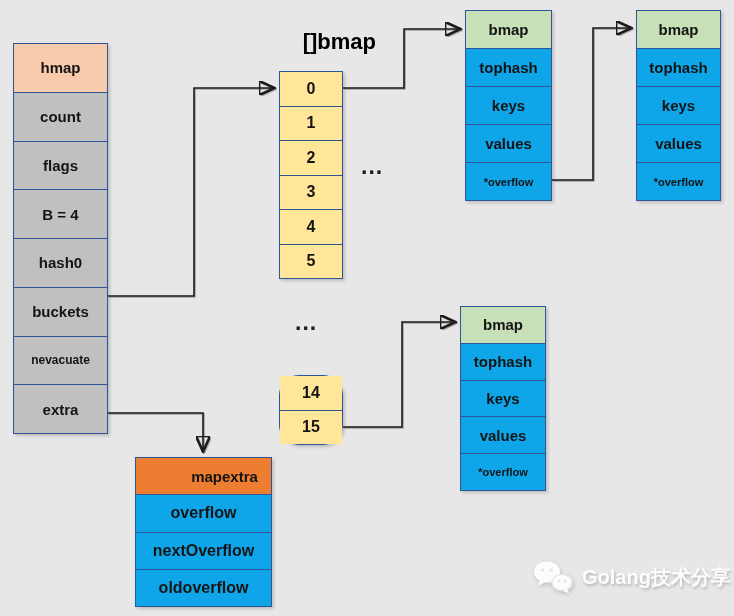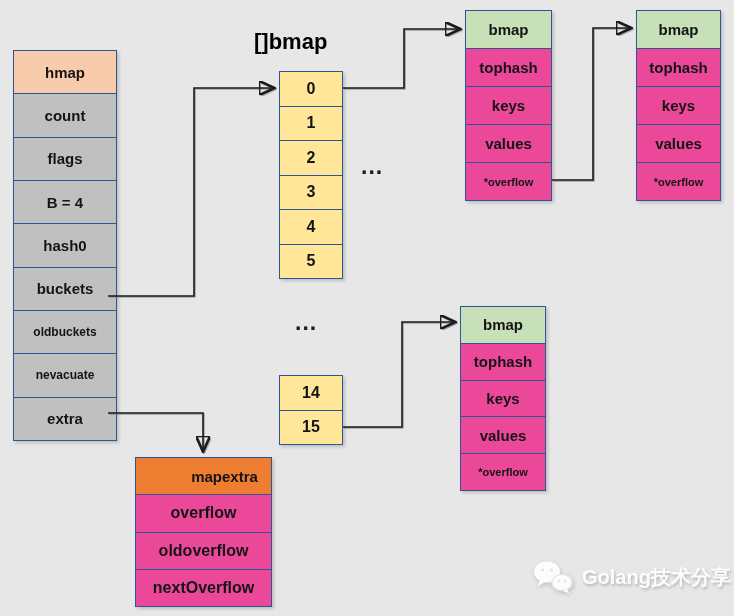--- a/index.html
+++ b/index.html
@@ -17,76 +17,75 @@
   }
   .vtable .cell {
     flex:1; display:flex; align-items:center; justify-content:center;
     border-top:1.5px solid #2f5597; white-space:nowrap;
   }
   .vtable .cell:first-child { border-top:none; }
   .hdr-peach  { background:#f8cbad; }
   .row-gray   { background:#c0c0c0; }
   .cell-yellow{ background:#ffe699; }
   .hdr-green  { background:#c8e0b8; }
-  .row-blue   { background:#ec4899; }
+  .row-blue   { background:#0ea5e9; }
   .hdr-orange { background:#ed7d31;padding-left:42px; }
   .fs16 { font-size:16px; }
   .fs15 { font-size:15px; }
   .fs13 { font-size:11px; }
   .fs12 { font-size:12px; }
   .array-title {
-    position:absolute; left:254px; top:29px; width:114px;
-    text-align:left; font-size:22px; color:#000;
+    position:absolute; left:262px; top:29px; width:114px;
+    text-align:right; font-size:22px; color:#000;
   }
   .dots { position:absolute; font-size:23px; letter-spacing:1px; color:#1a1a1a; }
   .dots-top { left:361px; top:153px; }
   .dots-mid { left:295px; top:309px; }
   .arrows { position:absolute; left:0; top:0; pointer-events:none;
     filter:drop-shadow(1.5px 1.5px 0px rgba(125,125,125,.65)); }
   .arrows path { stroke:#1a1a1a; stroke-width:1.6; fill:none; }
   .watermark {
     position:absolute; left:533px; top:560px; display:flex;
     align-items:center; gap:9px;
     color:rgba(255,255,255,.95); font-size:20px;
     text-shadow:1px 2px 3px rgba(0,0,0,.22);
   }
   .wm-icon { filter:drop-shadow(1px 2px 2px rgba(0,0,0,.18)); }
 </style>
 </head>
 <body>
 
 <div class="stage">
 
-  <div class="vtable" style="left:13px; top:50px; width:104px; height:391px;">
+  <div class="vtable" style="left:13px; top:43px; width:95px; height:391px;">
     <div class="cell hdr-peach fs15">hmap</div>
     <div class="cell row-gray fs15">count</div>
     <div class="cell row-gray fs15">flags</div>
     <div class="cell row-gray fs15">B = 4</div>
     <div class="cell row-gray fs15">hash0</div>
     <div class="cell row-gray fs15">buckets</div>
-    <div class="cell row-gray fs12">oldbuckets</div>
     <div class="cell row-gray fs12">nevacuate</div>
     <div class="cell row-gray fs15">extra</div>
   </div>
 
   <div class="array-title">[]bmap</div>
 
   <div class="vtable" style="left:279px; top:71px; width:64px; height:208px;">
     <div class="cell cell-yellow fs16">0</div>
     <div class="cell cell-yellow fs16">1</div>
     <div class="cell cell-yellow fs16">2</div>
     <div class="cell cell-yellow fs16">3</div>
     <div class="cell cell-yellow fs16">4</div>
     <div class="cell cell-yellow fs16">5</div>
   </div>
 
   <div class="dots dots-top">...</div>
   <div class="dots dots-mid">...</div>
 
-  <div class="vtable" style="left:279px; top:375px; width:64px; height:70px;">
+  <div class="vtable" style="left:279px; top:375px; width:64px; height:70px;border-radius:20px;">
     <div class="cell cell-yellow fs16">14</div>
     <div class="cell cell-yellow fs16">15</div>
   </div>
 
   <div class="vtable" style="left:465px; top:10px; width:87px; height:191px;">
     <div class="cell hdr-green fs15">bmap</div>
     <div class="cell row-blue fs15">tophash</div>
     <div class="cell row-blue fs15">keys</div>
     <div class="cell row-blue fs15">values</div>
     <div class="cell row-blue fs13">*overflow</div>
@@ -104,22 +103,22 @@
     <div class="cell hdr-green fs15">bmap</div>
     <div class="cell row-blue fs15">tophash</div>
     <div class="cell row-blue fs15">keys</div>
     <div class="cell row-blue fs15">values</div>
     <div class="cell row-blue fs13">*overflow</div>
   </div>
 
   <div class="vtable" style="left:135px; top:457px; width:137px; height:150px;">
     <div class="cell hdr-orange fs15">mapextra</div>
     <div class="cell row-blue fs16">overflow</div>
+    <div class="cell row-blue fs16">nextOverflow</div>
     <div class="cell row-blue fs16">oldoverflow</div>
-    <div class="cell row-blue fs16">nextOverflow</div>
   </div>
 
   <svg class="arrows" width="734" height="616">
     <defs>
       <marker id="ah" markerWidth="11" markerHeight="9" refX="9.5" refY="4.5" orient="auto">
         <path d="M0,0 L10,4.5 L0,9 z" fill="#1a1a1a" stroke="none"></path>
       </marker>
     </defs>
     <path d="M108,296 H194 V88 H274" marker-end="url(#ah)"></path>
     <path d="M343,88 H404 V29 H460" marker-end="url(#ah)"></path>

